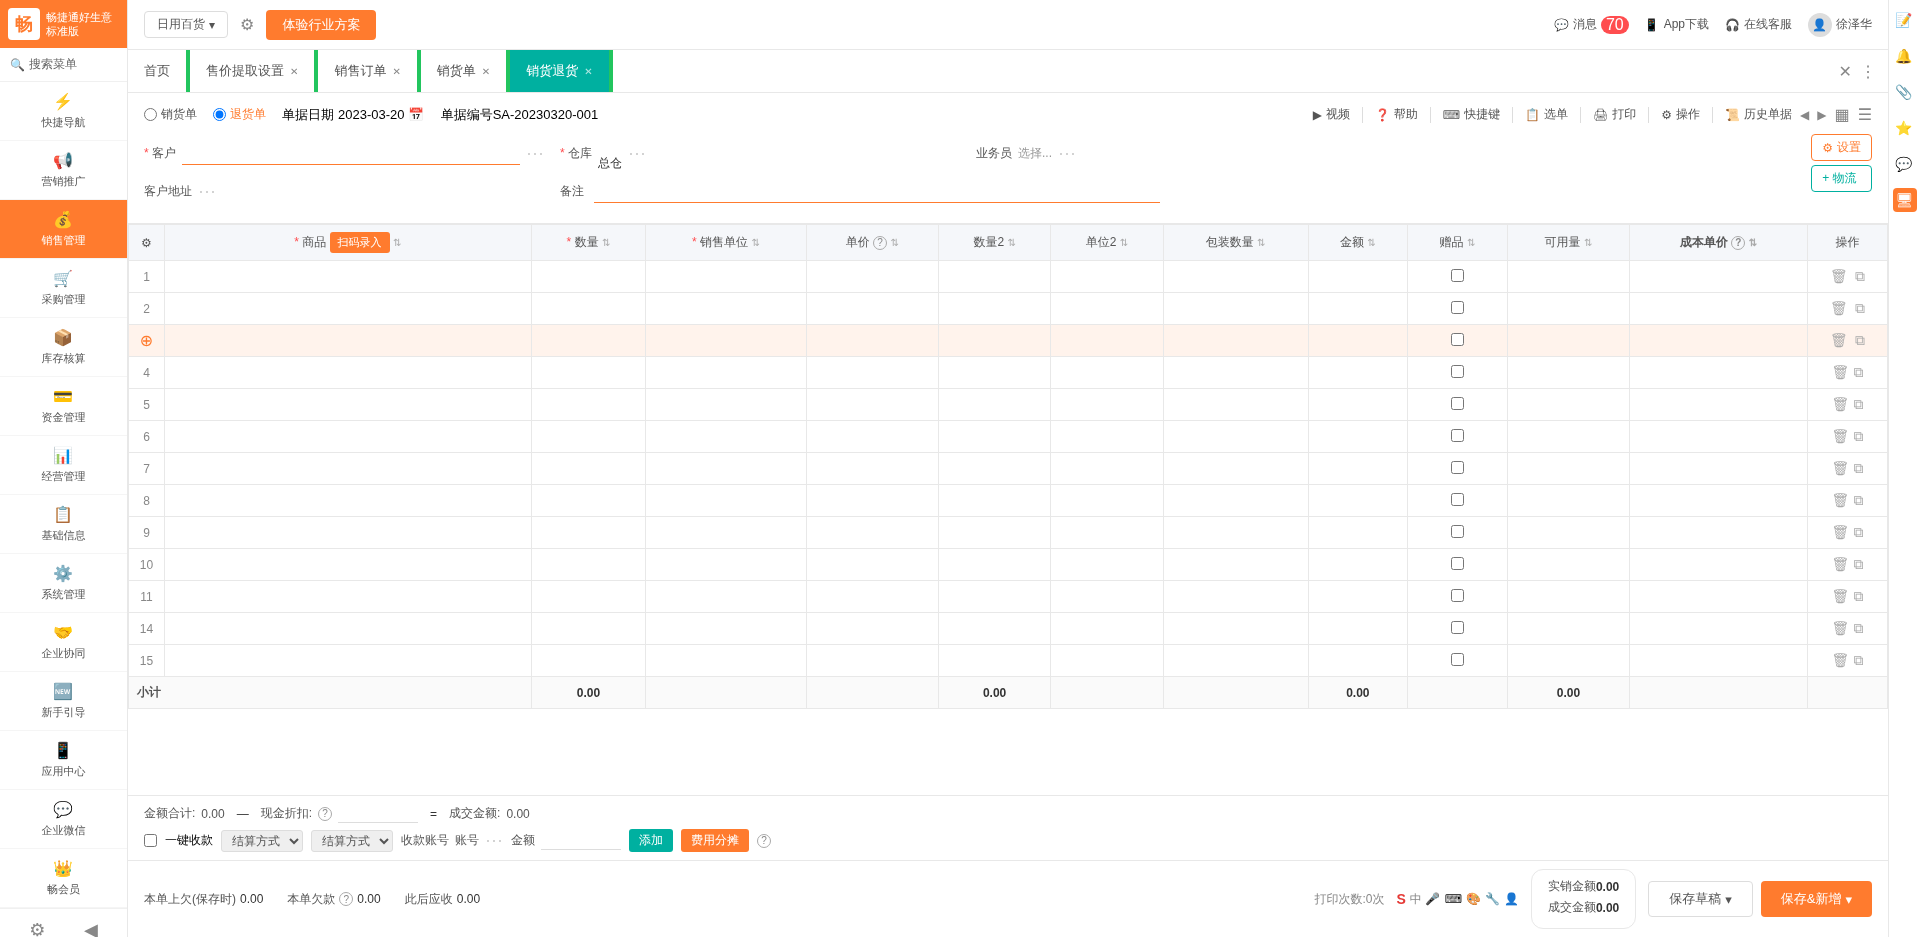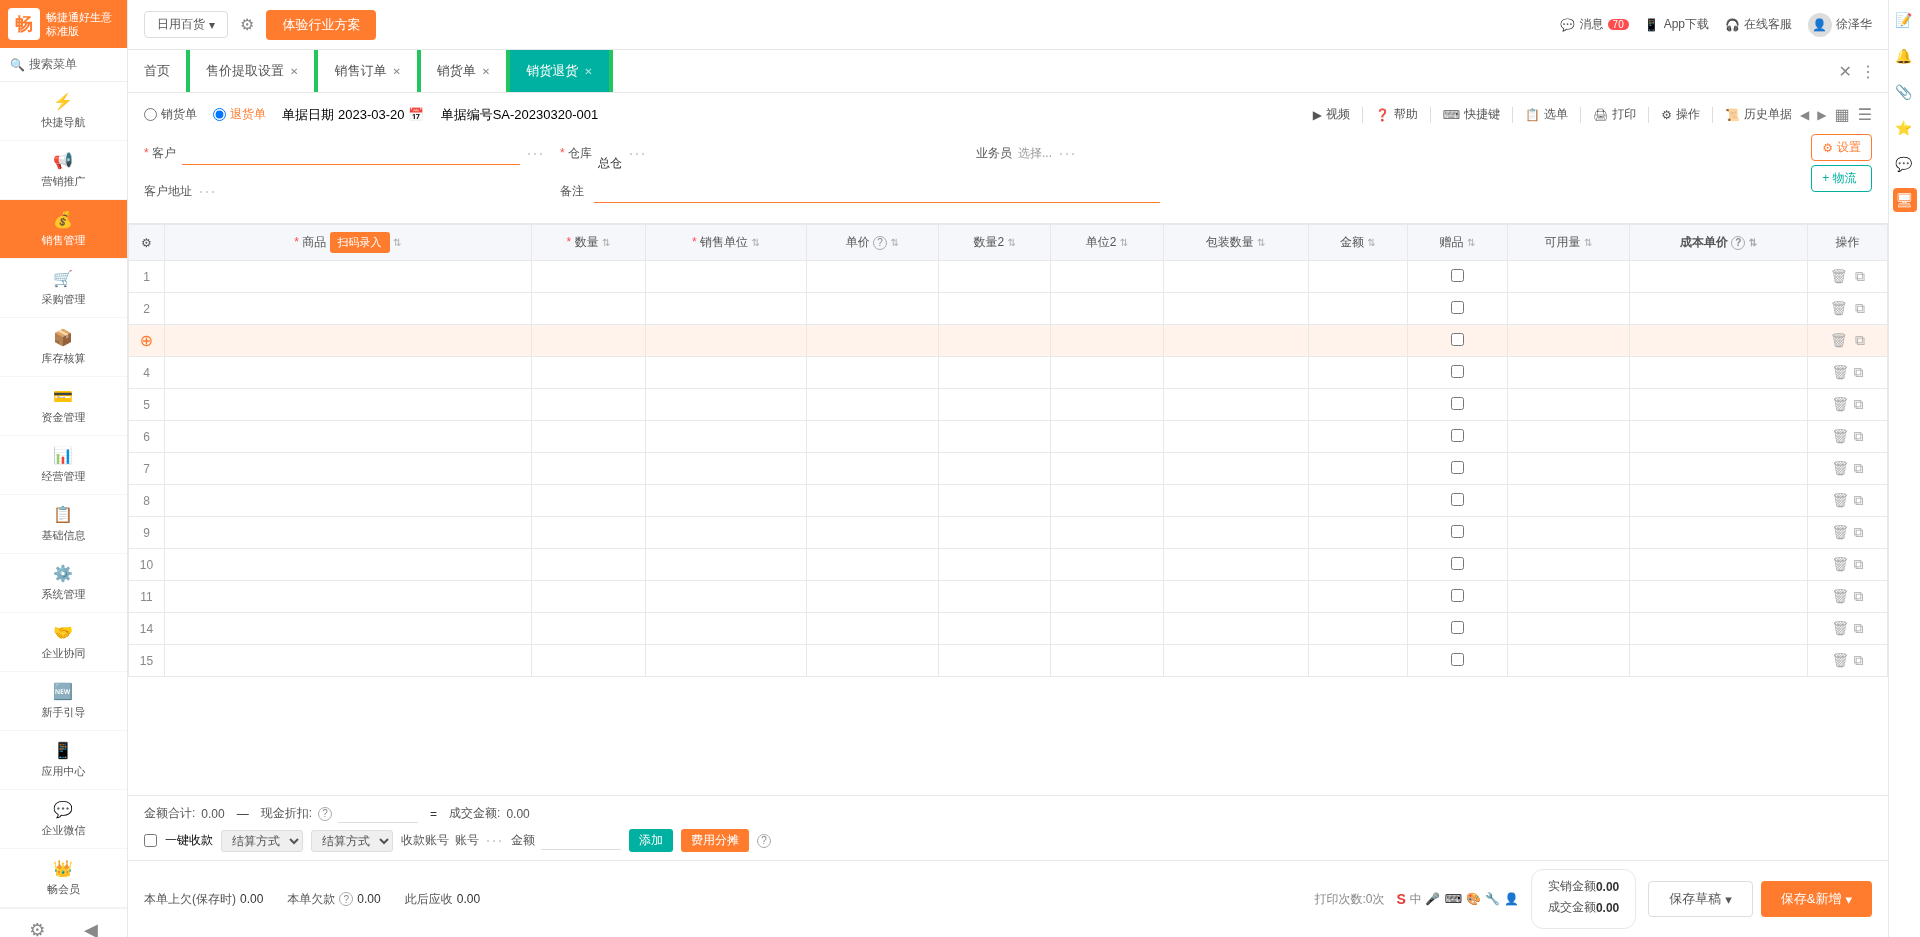--- a/index.html
+++ b/index.html
@@ -115,21 +115,21 @@
       cursor: pointer;
       font-size: 13px;
     }
     .topbar-right { display: flex; align-items: center; gap: 16px; color: #555; font-size: 12px; }
     .topbar-right-item { display: flex; align-items: center; gap: 4px; cursor: pointer; }
     .badge {
       background: #ff4d4f;
       color: white;
       border-radius: 10px;
       padding: 0 5px;
-      font-size: 10px;
+      font-size: 16px;
       min-width: 16px;
       text-align: center;
     }
     .avatar {
       width: 24px;
       height: 24px;
       border-radius: 50%;
       background: #ddd;
       display: flex;
       align-items: center;
@@ -974,20 +974,34 @@
               <td></td>
               <td></td>
               <td></td>
               <td></td>
               <td class="checkbox-cell"><input type="checkbox" style=""></td>
               <td></td>
               <td></td>
               <td class="row-actions"><span class="action-btn">🗑</span><span class="action-btn">⧉</span></td>
             </tr>
 
+          <tr class="total-row">
+            <td colspan="2" class="total-label" style="text-align:left;padding-left:8px;">小计</td>
+            <td class="total-val">0.00</td>
+            <td></td>
+            <td></td>
+            <td class="total-val">0.00</td>
+            <td></td>
+            <td></td>
+            <td class="total-val">0.00</td>
+            <td></td>
+            <td class="total-val">0.00</td>
+            <td></td>
+            <td></td>
+          </tr>
         </tbody>
       </table>
     </div>
 
     <div class="footer-form">
       <div class="footer-row">
         <div class="footer-field">
           <span>金额合计:</span>
           <span>0.00</span>
         </div>

